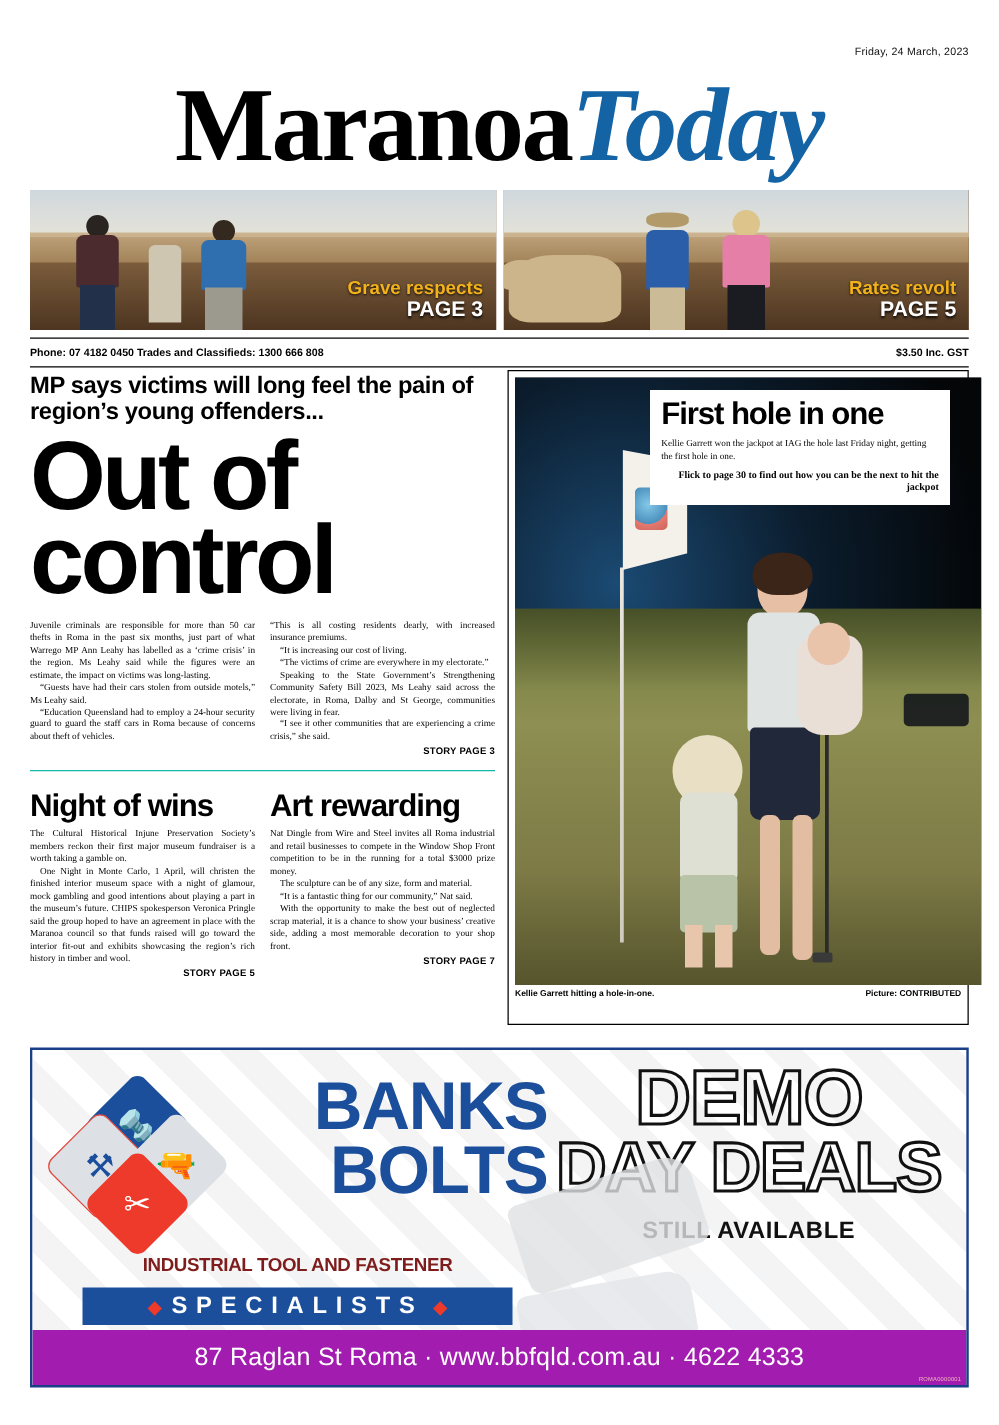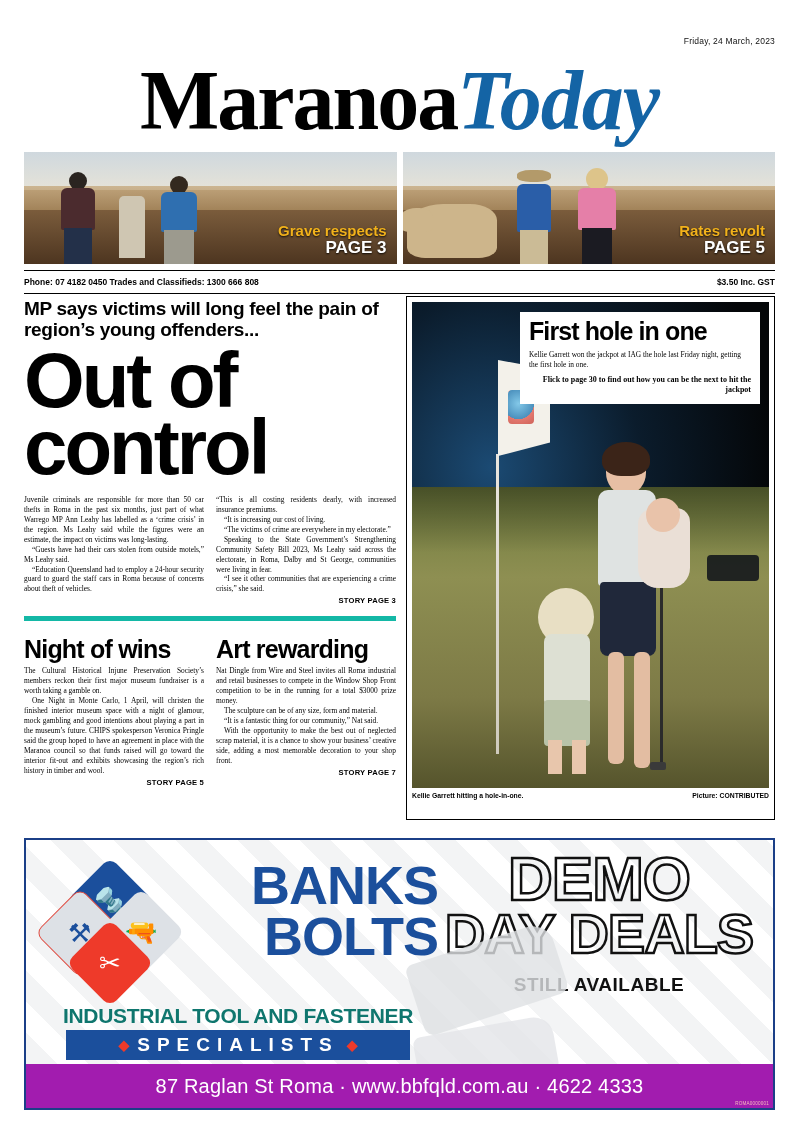--- a/index.html
+++ b/index.html
@@ -42,25 +42,25 @@
   .headline{font-size:78px;font-weight:bold;line-height:.86;letter-spacing:-3px;color:#000;margin:4px 0 0 0;font-family:"Liberation Sans",sans-serif;}
 
   .cols2{display:flex;gap:12px;margin-top:14px;}
   .col{width:180px;}
   .bodytext{font-family:"Liberation Serif",serif;font-size:7.4px;line-height:1.34;text-align:justify;color:#000;}
   .bodytext p{margin:0;text-indent:8px;}
   .bodytext p.first{text-indent:0;}
   .storyref{font-weight:bold;font-family:"Liberation Sans",sans-serif;font-size:7.6px;text-align:right;display:block;margin-top:2px;letter-spacing:.2px;}
 
   .subhead{font-size:25px;font-weight:bold;letter-spacing:-.8px;margin:14px 0 4px 0;line-height:1;}
-  .rule-top{border-top:5px solid #14b8a6;margin-top:10px;padding-top:2px;}
+  .rule-top{border-top:1px solid #14b8a6;margin-top:10px;padding-top:2px;}
 
   
   .photobox{position:absolute;left:406px;top:296px;width:369px;height:524px;border:1.5px solid #000;background:#fff;padding:5px;box-sizing:border-box;}
-  .photo{position:relative;width:100%;height:486px;overflow:hidden;background:#050608;}
+  .photo{position:relative;width:100%;height:486px;overflow:hidden;background:#050608;padding-left:16px;}
   .night-sky{position:absolute;inset:0;background:radial-gradient(ellipse at 22% 34%,#1b4a73 0%,#0b1c2c 38%,#040608 72%);}
   .green{position:absolute;left:0;right:0;bottom:0;height:62%;background:linear-gradient(#6d7a3c,#8e8f52 30%,#7d7a46 70%,#55542c);}
   .green:after{content:"";position:absolute;left:0;right:0;top:0;height:22%;background:linear-gradient(rgba(0,0,0,.35),rgba(0,0,0,0));}
   .flagpole{position:absolute;left:84px;bottom:34px;width:3px;height:300px;background:linear-gradient(#e9e6df,#cfcabd);}
   .flag{position:absolute;left:86px;top:58px;width:52px;height:96px;background:#f3f1ea;clip-path:polygon(0 0,100% 10%,100% 86%,0 100%);box-shadow:0 0 12px rgba(120,190,255,.35);}
   .flag .emblem{position:absolute;left:10px;top:30px;width:26px;height:34px;background:radial-gradient(circle at 40% 40%,#6fc1e8,#2d7fb5 60%,#e0645a 61%,#c94a40);border-radius:4px;opacity:.85;}
   .woman{position:absolute;left:168px;bottom:12px;width:96px;height:330px;}
   .w-head{position:absolute;left:26px;top:0;width:40px;height:48px;background:#e7bfa4;border-radius:50% 50% 45% 45%;}
   .w-hair{position:absolute;left:22px;top:-4px;width:48px;height:34px;background:#3b2418;border-radius:50% 50% 40% 40%;}
   .w-torso{position:absolute;left:18px;top:44px;width:58px;height:96px;background:#dfe3e2;border-radius:10px 10px 4px 4px;}
@@ -94,21 +94,21 @@
   .ad-left{position:absolute;left:14px;top:14px;width:380px;}
   .diamonds{position:absolute;left:8px;top:16px;width:124px;height:124px;}
   .dm{position:absolute;width:62px;height:62px;transform:rotate(45deg);border-radius:9px;display:flex;align-items:center;justify-content:center;}
   .dm-top{left:31px;top:0;background:#1b4f9c;}
   .dm-left{left:0;top:31px;background:#dde1e6;border:1.5px solid #e04a3f;}
   .dm-right{left:62px;top:31px;background:#dde1e6;}
   .dm-bot{left:31px;top:62px;background:#ee3a2a;}
   .glyph{transform:rotate(-45deg);font-size:26px;line-height:1;}
   .ad-brand{position:absolute;left:148px;top:6px;width:250px;text-align:right;}
   .brand1,.brand2{font-weight:bold;font-size:54px;line-height:.94;color:#1b4f9c;letter-spacing:-1px;}
-  .ad-tag{position:absolute;left:6px;top:150px;width:384px;text-align:center;font-weight:bold;font-size:21px;color:#0f766e;letter-spacing:-.3px;}
+  .ad-tag{position:absolute;left:6px;top:150px;width:384px;text-align:center;font-weight:bold;font-size:15px;color:#7f1d1d;letter-spacing:-.3px;}
   .ad-spec{position:absolute;left:26px;top:176px;width:344px;height:30px;background:#1b4f9c;color:#fff;font-weight:bold;font-size:19px;letter-spacing:7px;display:flex;align-items:center;justify-content:center;}
   .ad-spec .dia{color:#ee3a2a;font-size:14px;letter-spacing:0;}
 
   .ad-right{position:absolute;left:400px;top:10px;width:346px;text-align:center;}
   .demo{font-weight:bold;font-size:62px;line-height:.92;letter-spacing:-1px;color:transparent;-webkit-text-stroke:2.5px #111;}
   .demo2{font-weight:bold;font-size:56px;line-height:.95;letter-spacing:-1px;color:transparent;-webkit-text-stroke:2.5px #111;}
   .still{font-weight:bold;font-size:19px;letter-spacing:.5px;color:#111;margin-top:14px;}
   .ghost-drill{position:absolute;left:-14px;top:92px;width:150px;height:74px;background:#dfe1e4;border-radius:8px 22px 10px 10px;transform:rotate(-18deg);opacity:.8;}
   .ghost-drill2{position:absolute;left:-10px;top:176px;width:140px;height:56px;background:#e3e5e8;border-radius:8px 20px 8px 8px;transform:rotate(-10deg);opacity:.8;}
 

